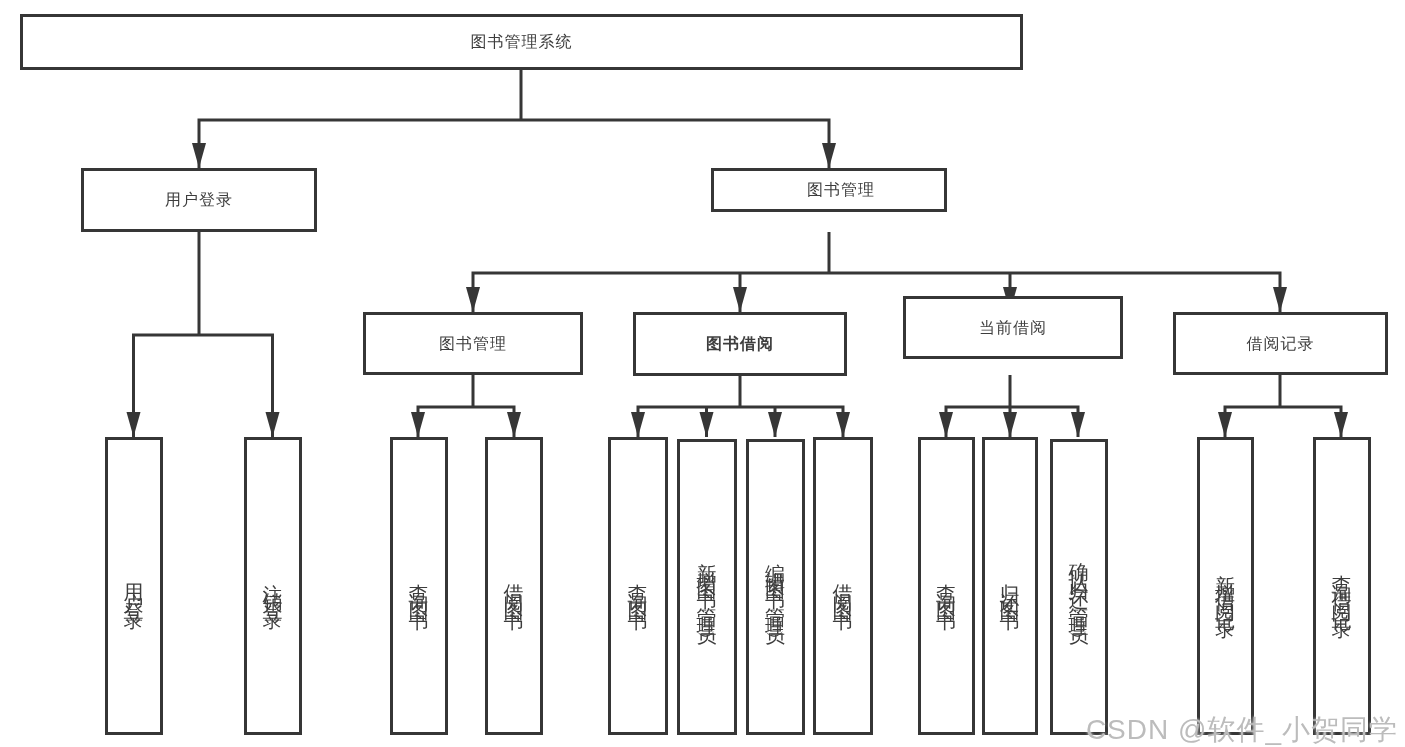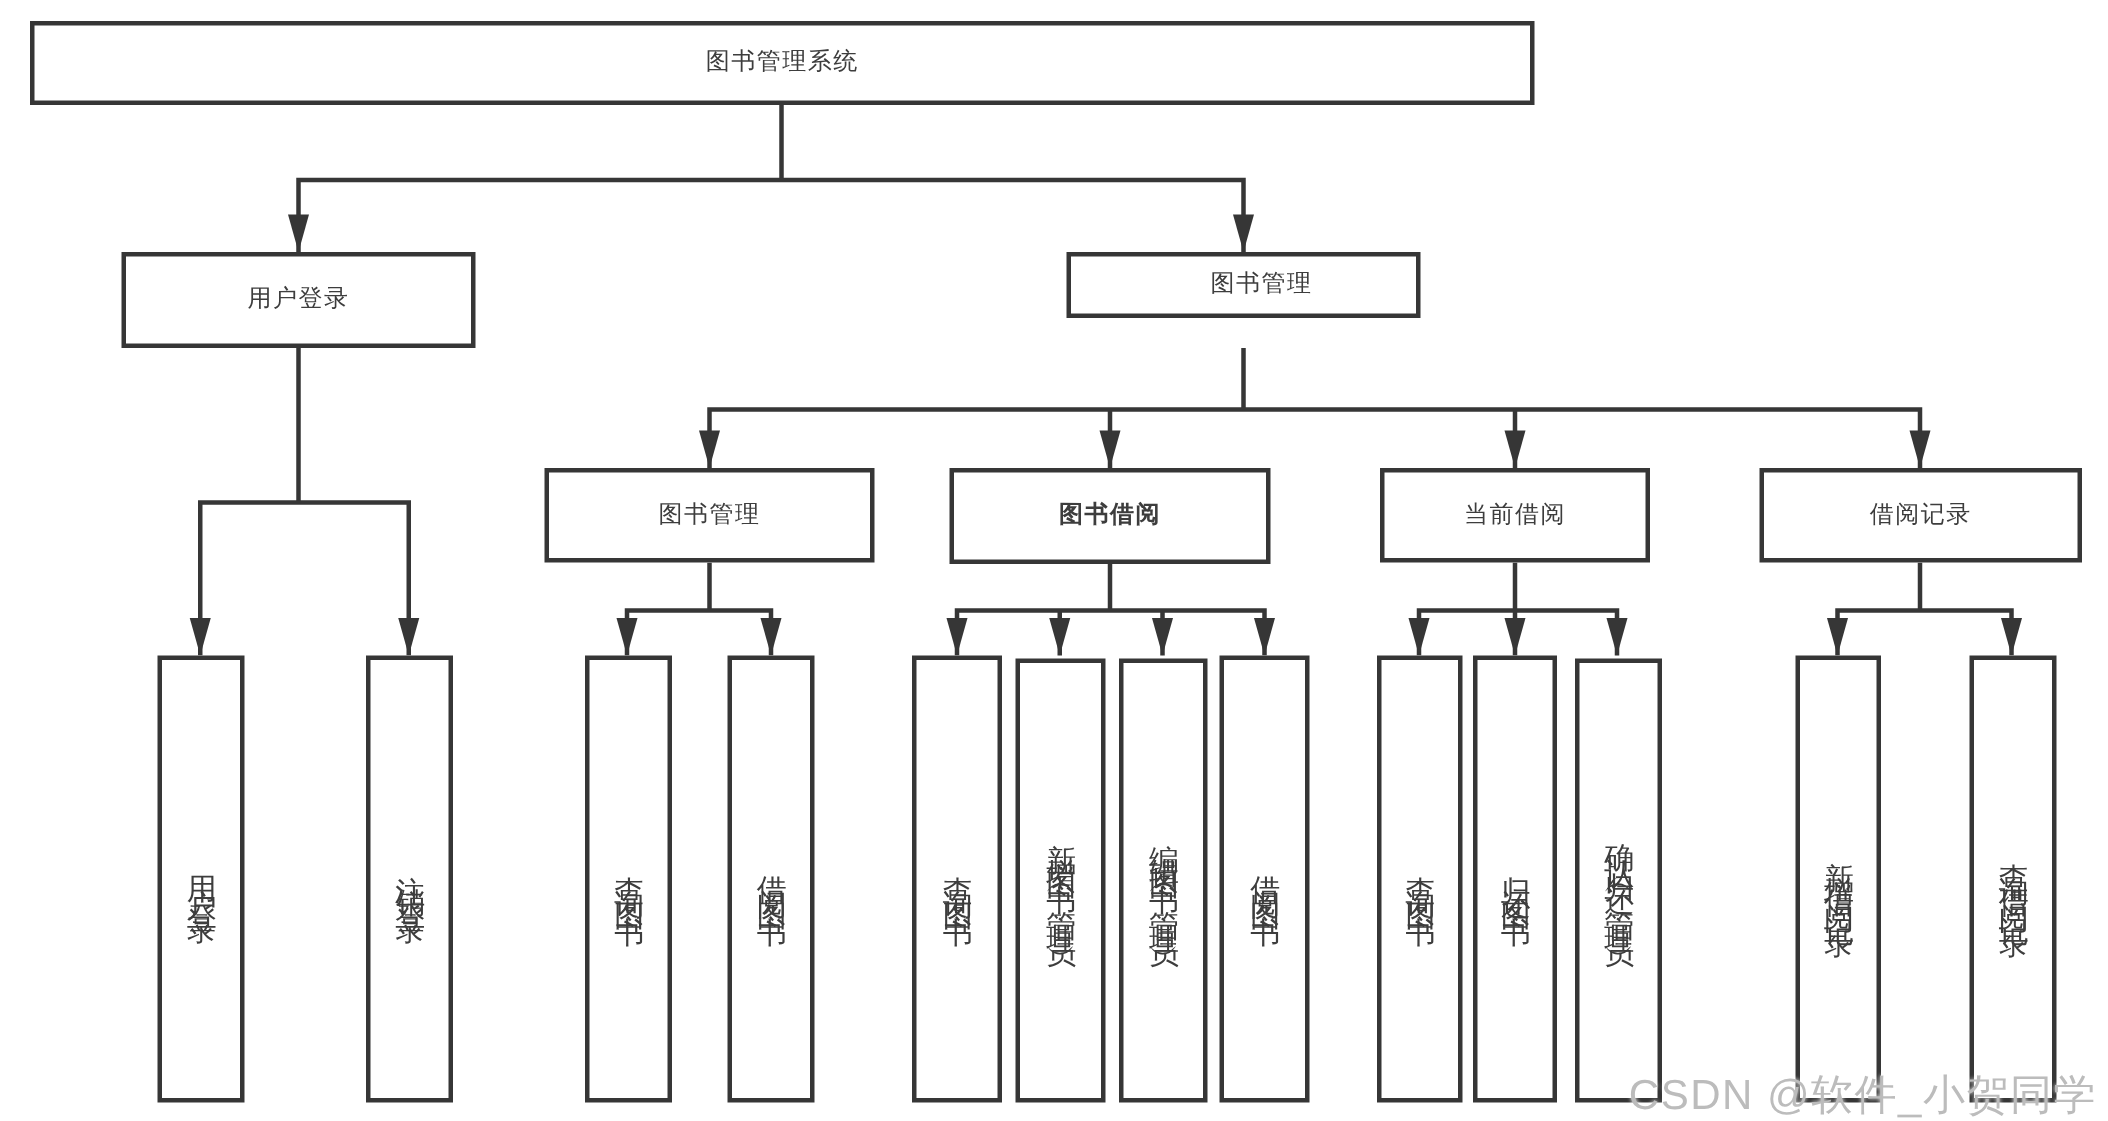--- a/index.html
+++ b/index.html
@@ -31,21 +31,21 @@
     font-size:20px;
     letter-spacing:9px;
     padding:6px 0;
   }
   
   .n-root   {left:20px;  top:14px;  width:1003px; height:56px;}
   .n-login  {left:81px;  top:168px; width:236px;  height:64px;}
   .n-mgmt   {left:711px; top:168px; width:236px;  height:44px;padding-left:24px;}
   .n-rec    {left:363px; top:312px; width:220px;  height:63px;}
   .n-borrow {left:633px; top:312px; width:214px;  height:64px;font-weight:bold;}
-  .n-current{left:903px; top:312px; width:180px;  height:63px;margin-left:17px;}
+  .n-current{left:903px; top:296px; width:220px;  height:63px;}
   .n-records{left:1173px;top:312px; width:215px;  height:63px;}
   .n-l1a{left:105px; top:437px;width:58px;height:298px;}
   .n-l1b{left:244px; top:437px;width:58px;height:298px;}
   .n-l2a{left:390px; top:437px;width:58px;height:298px;}
   .n-l2b{left:485px; top:437px;width:58px;height:298px;}
   .n-l3a{left:608px; top:437px;width:60px;height:298px;}
   .n-l3b{left:677px; top:439px;width:60px;height:296px;}
   .n-l3c{left:746px; top:439px;width:59px;height:296px;}
   .n-l3d{left:813px; top:437px;width:60px;height:298px;}
   .n-l4a{left:918px; top:437px;width:57px;height:298px;}

